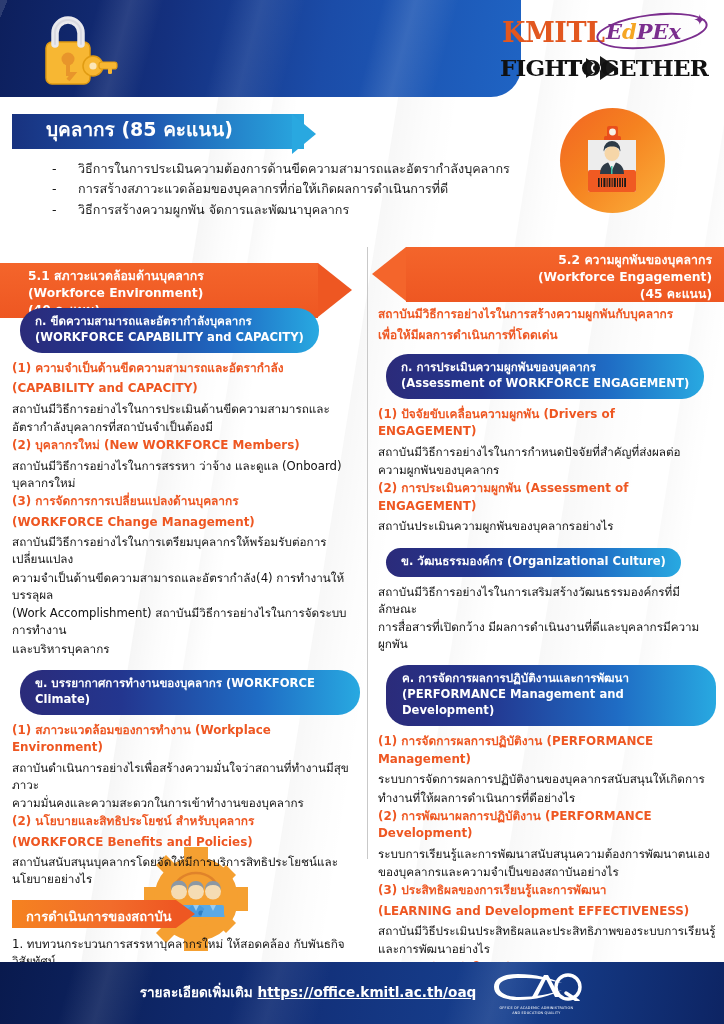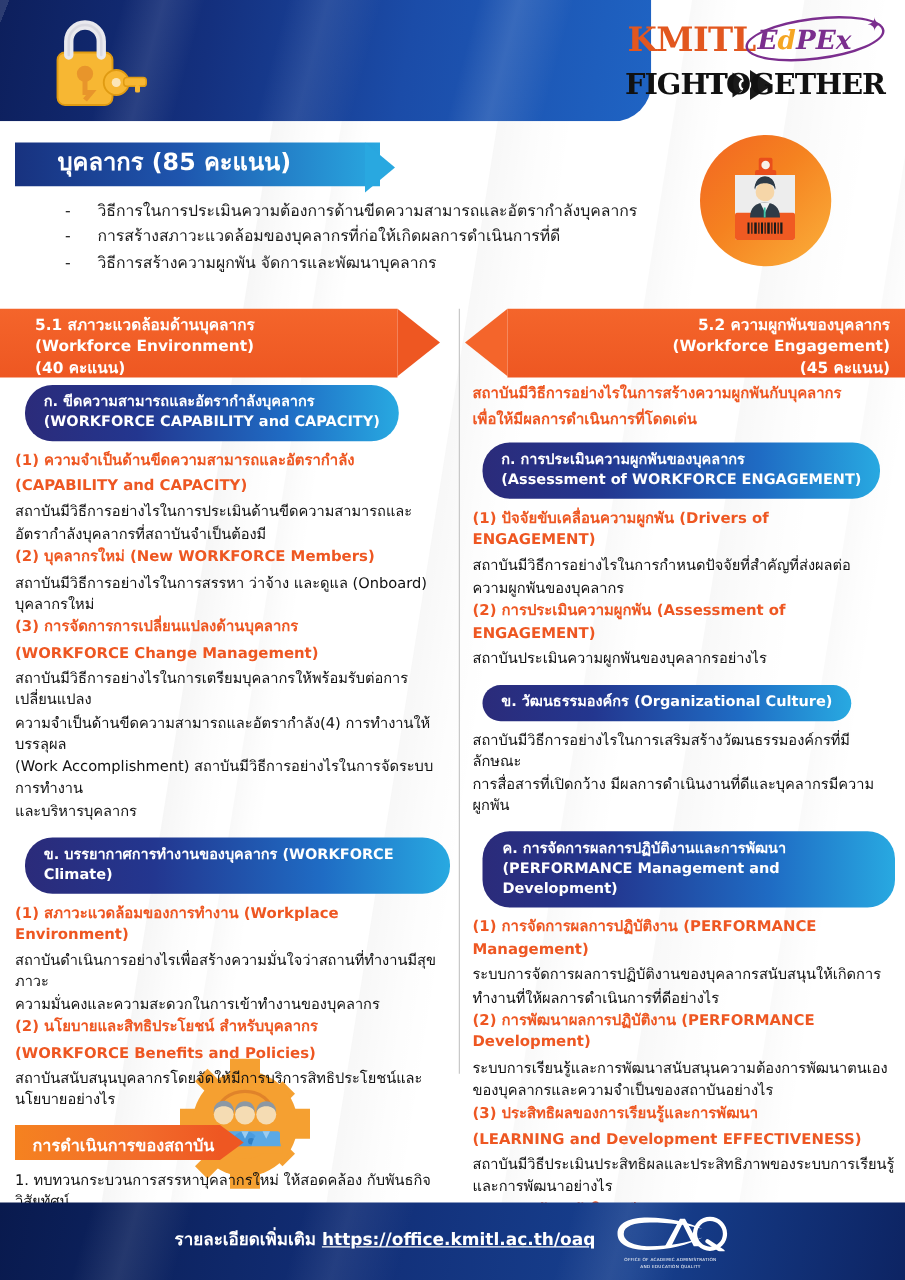--- a/index.html
+++ b/index.html
@@ -97,21 +97,21 @@
     z-index:3;
   }
   .badge-card { position:absolute; left:26px; top:18px; width:52px; height:68px; }
 
   
   .sec { position:absolute; top:247px; height:55px; z-index:3; color:#fff; }
   .sec .body { position:absolute; top:0; height:55px; background:linear-gradient(180deg,#F4652B,#EE5722); }
   .sec .tip { position:absolute; top:0; width:0; height:0; border-top:27.5px solid transparent; border-bottom:27.5px solid transparent; }
   .sec .lines { position:absolute; top:5px; font-size:12.3px; font-weight:bold; line-height:1.39; }
 
-  #sec-left { left:0; width:352px; }
+  #sec-left { left:0; width:352px;margin-top:16px; }
   #sec-left .body { left:0; width:318px; }
   #sec-left .tip { left:318px; border-left:34px solid #EE5722; }
   #sec-left .lines { left:28px; text-align:left; }
 
   #sec-right { left:372px; width:352px; }
   #sec-right .body { right:0; left:34px; width:318px; }
   #sec-right .tip { left:0; border-right:34px solid #F4652B; }
   #sec-right .lines { right:12px; text-align:right; }
 
   

